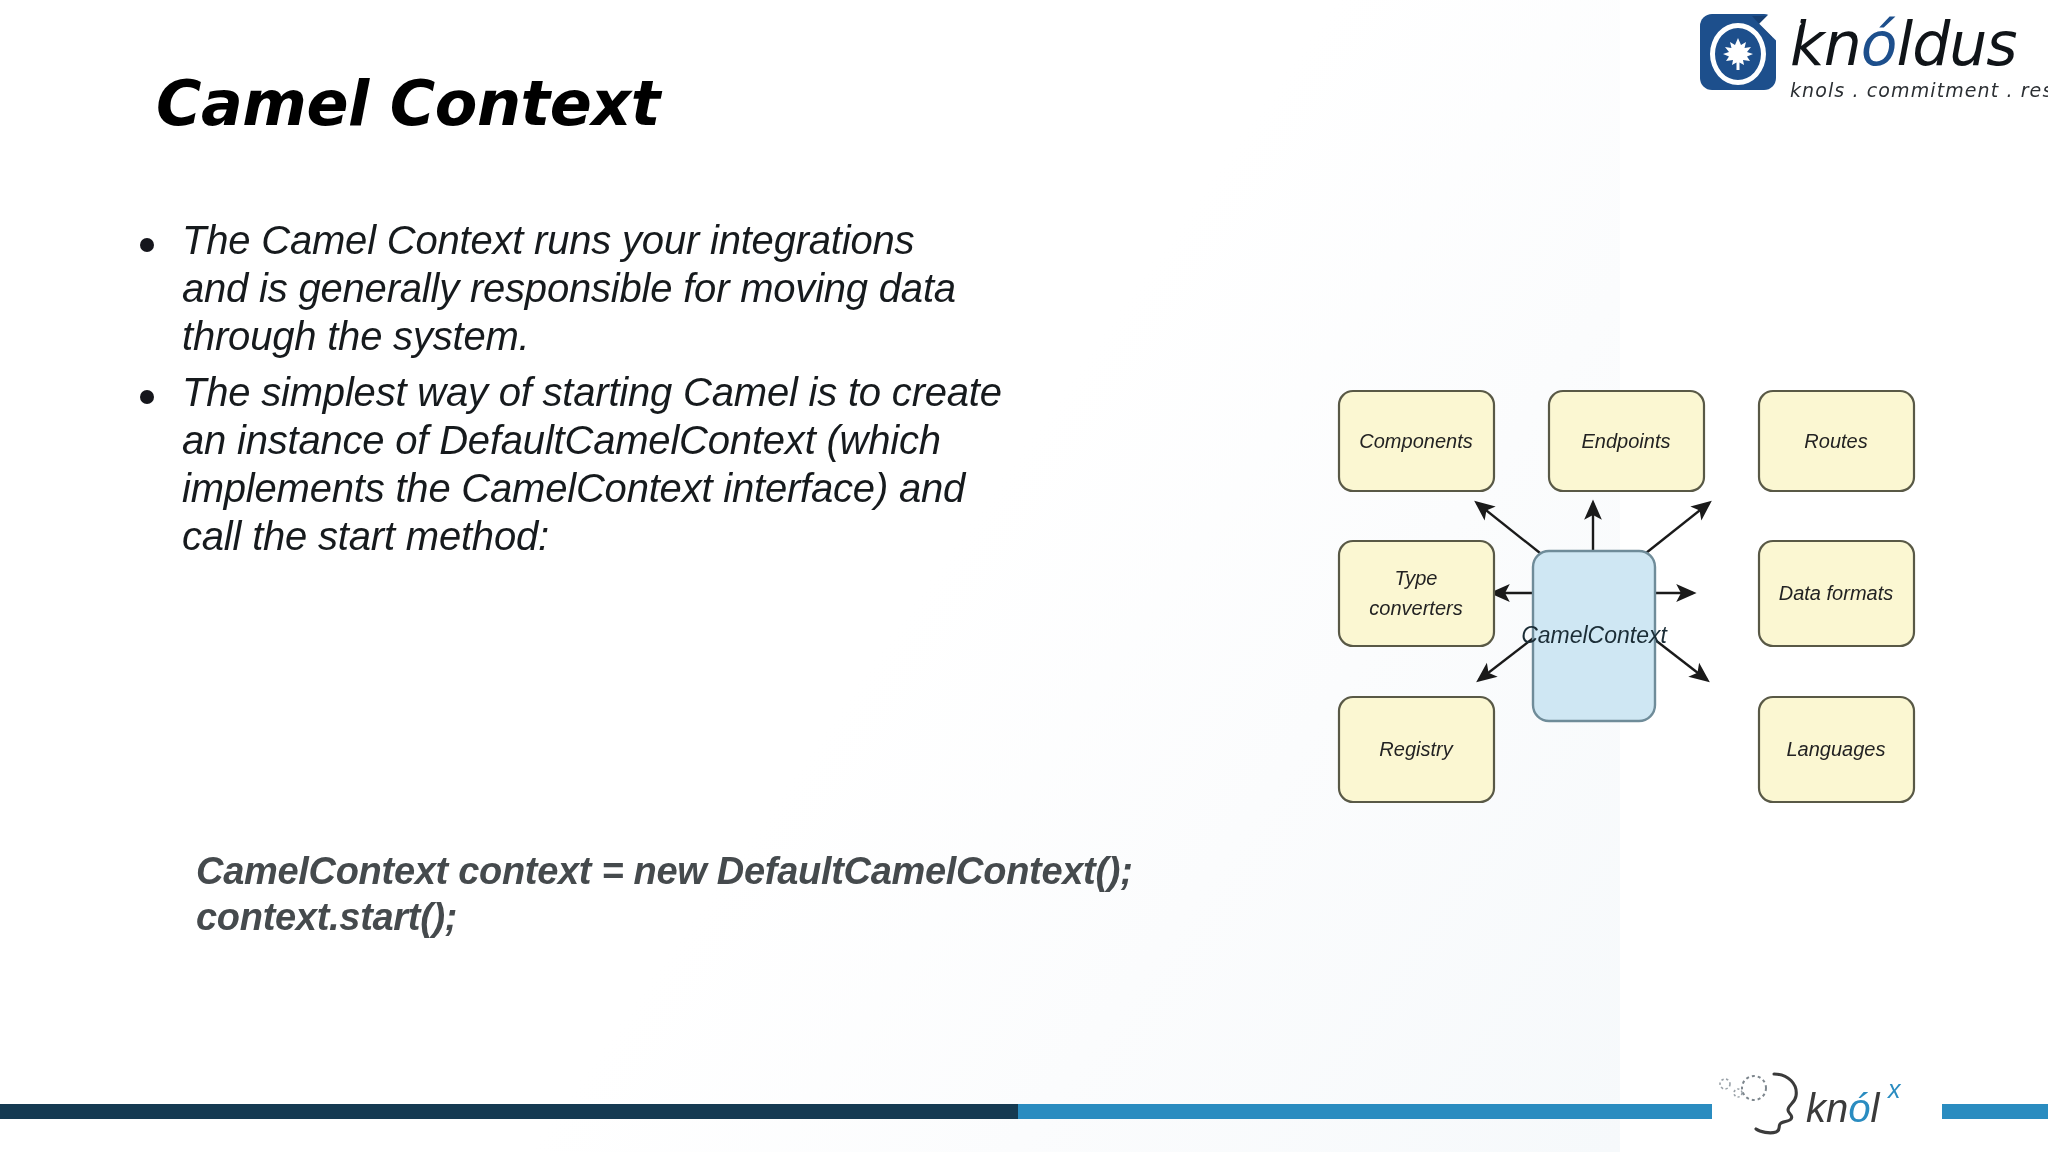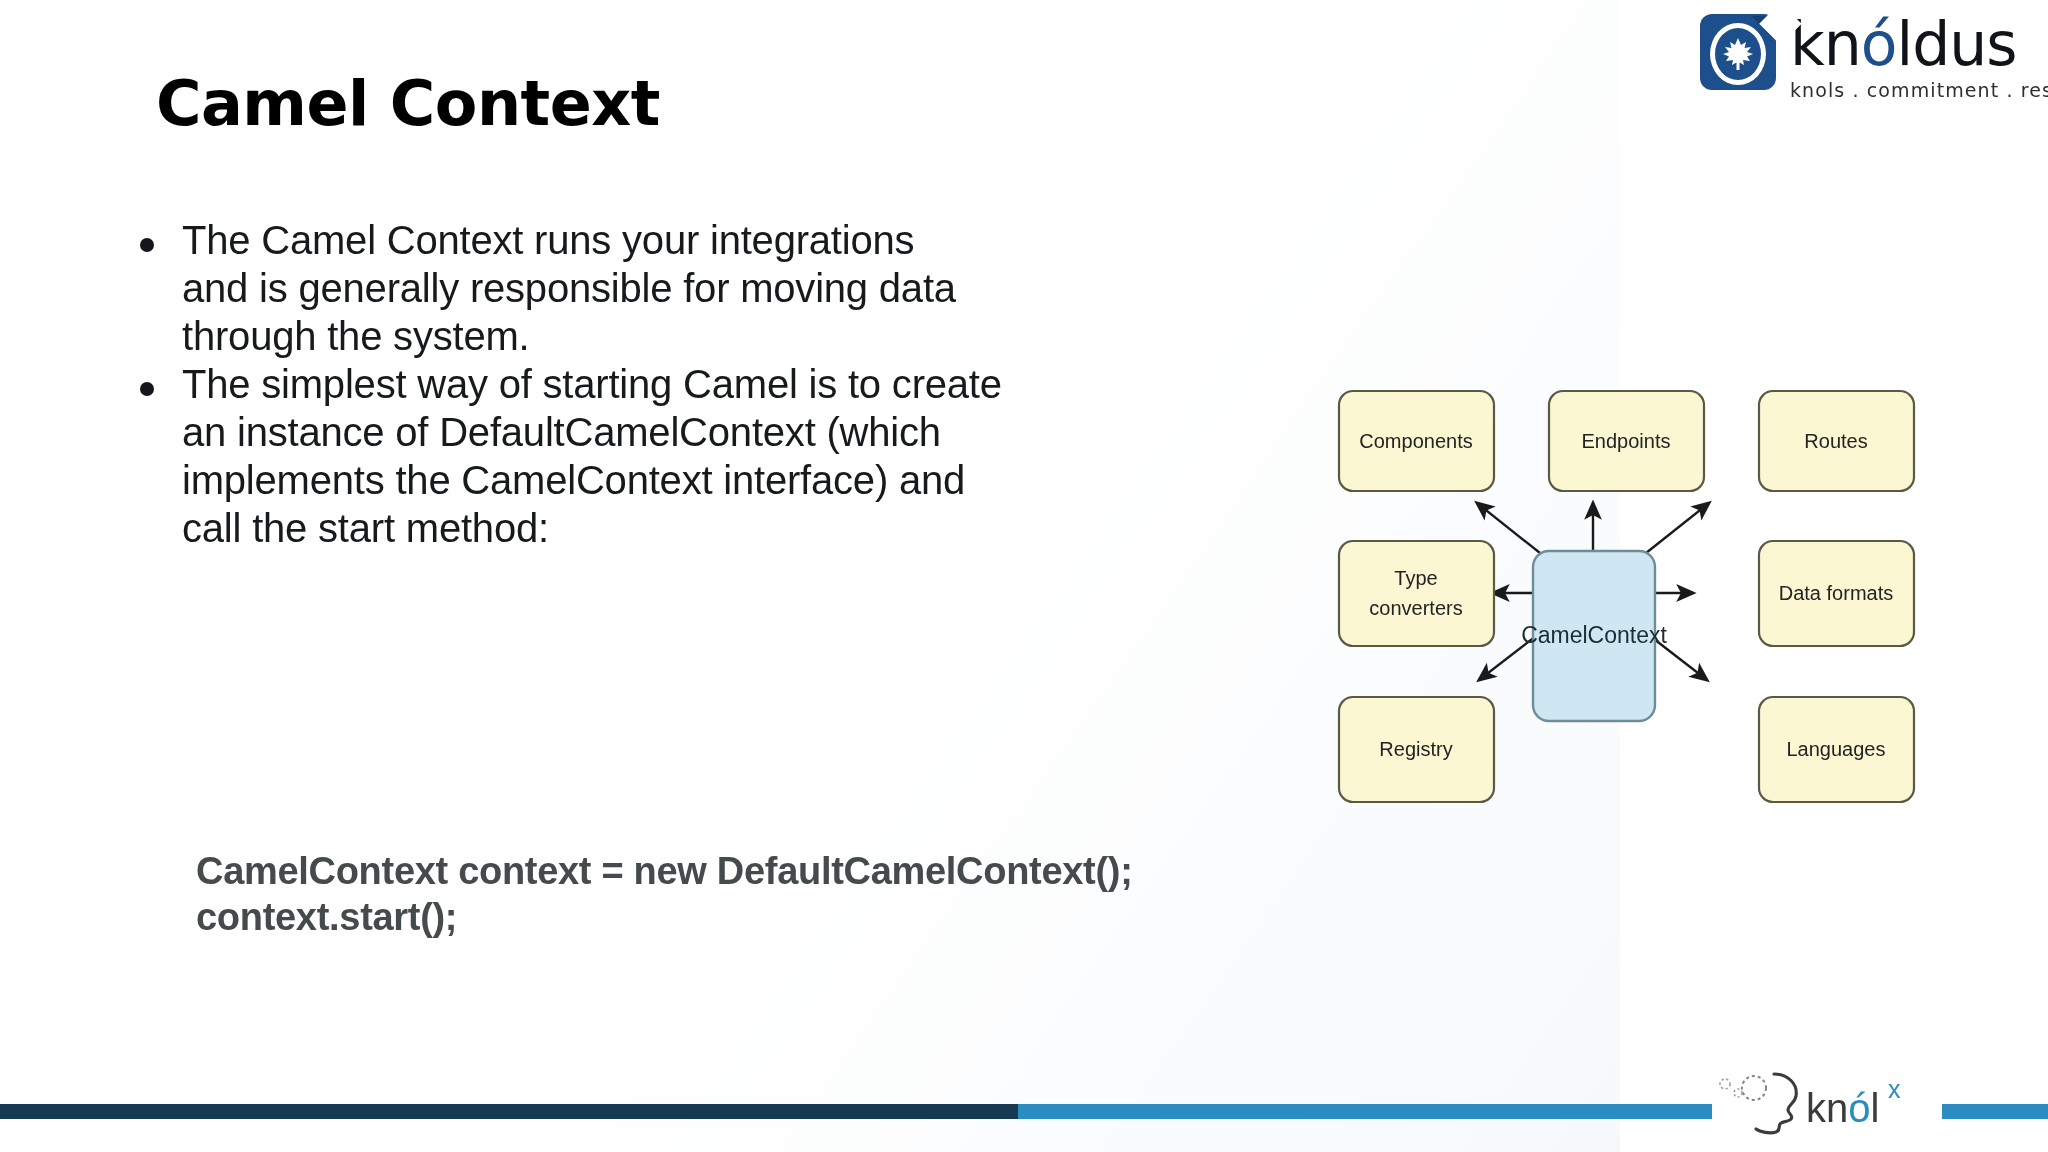--- a/index.html
+++ b/index.html
@@ -7,20 +7,21 @@
   html,body{
     width:2048px; height:1152px;
     background:#ffffff;
     font-family:"DejaVu Sans", sans-serif;
     overflow:hidden;
   }
   #slide{
     position:relative;
     width:1620px; height:1152px;
     background:linear-gradient(125deg,#ffffff 0%,#ffffff 55%,#fbfcfd 75%,#f6f9fb 100%);
+    font-style:italic;
   }
 
   
   #brand{
     position:absolute; left:1700px; top:14px;
     display:flex; align-items:flex-start;
   }
   #brand-mark{
     position:relative;
     width:76px; height:76px;
@@ -109,21 +110,21 @@
     font-size:40px;
     line-height:1.20;
     color:#161a1d;
     font-family:"Liberation Sans", sans-serif;
     font-stretch:condensed;
     letter-spacing:-0.2px;
   }
   #b1 .btext{ max-width:1095px; }
   #b2 .btext{ max-width:800px; }
   #b3 .btext{ max-width:820px; }
-  #b2{ margin-top:20px; margin-bottom:0; }
+  #b2{ margin-top:20px; margin-bottom:8px; }
   #b3{ margin-top:0; }
 
   
   #code{
     position:absolute; left:196px; top:848px;
     font-size:38px;
     font-weight:bold;
     line-height:1.22;
     color:#454a4d;
     font-family:"Liberation Sans", sans-serif;

